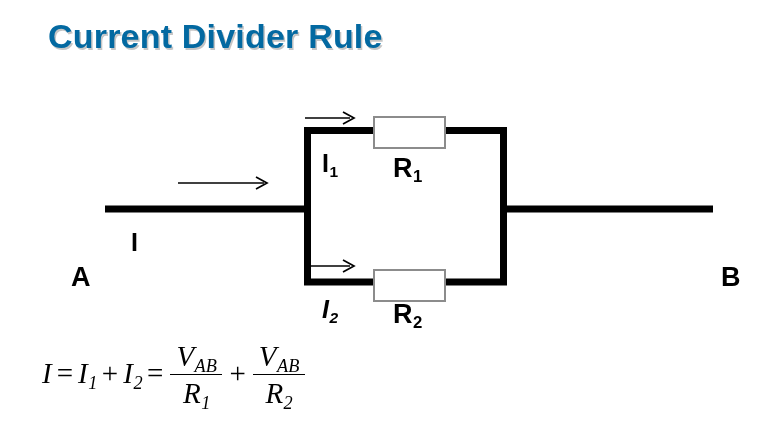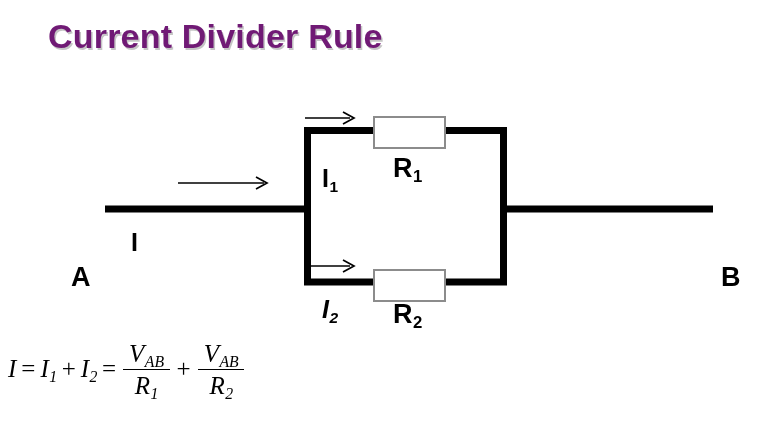--- a/index.html
+++ b/index.html
@@ -26,21 +26,21 @@
   }
 
   
   #title {
     position: absolute;
     left: 48px;
     top: 17px;
     font-family: "Liberation Sans", sans-serif;
     font-size: 34px;
     font-weight: bold;
-    color: #701a75;
+    color: #0369a1;
     letter-spacing: 0.2px;
     white-space: nowrap;
     text-shadow: 1.5px 1.5px 0.6px rgba(150,150,150,0.55);
   }
 
   
   #circuit {
     position: absolute;
     left: 0;
     top: 70px;
@@ -66,32 +66,32 @@
     bottom: -0.30em;
     left: 0.5px;
   }
   .node-label { font-size: 27px; }
   .cur-label  { font-size: 25px; }
   .res-label  { font-size: 27px; }
 
   #label-A  { left: 71px;  top: 194px; }
   #label-B  { left: 721px; top: 194px; }
   #label-I  { left: 131px; top: 160px; }
-  #label-I1 { left: 322px; top: 96px;  }
+  #label-I1 { left: 322px; top: 81px;  }
   #label-R1 { left: 393px; top: 85px;  }
   #label-I2 { left: 322px; top: 227px; font-style: italic; }
   #label-R2 { left: 393px; top: 231px; }
 
   
   #formula {
     position: absolute;
-    left: 8px;
+    left: 42px;
     top: 334px;
     font-family: "Liberation Serif", serif;
-    font-size: 25px;
+    font-size: 29px;
     color: #000000;
     white-space: nowrap;
   }
   .mi {                     
     font-style: italic;
     font-family: "Liberation Serif", serif;
   }
   .op {                     
     font-style: normal;
     font-family: "Liberation Serif", serif;

